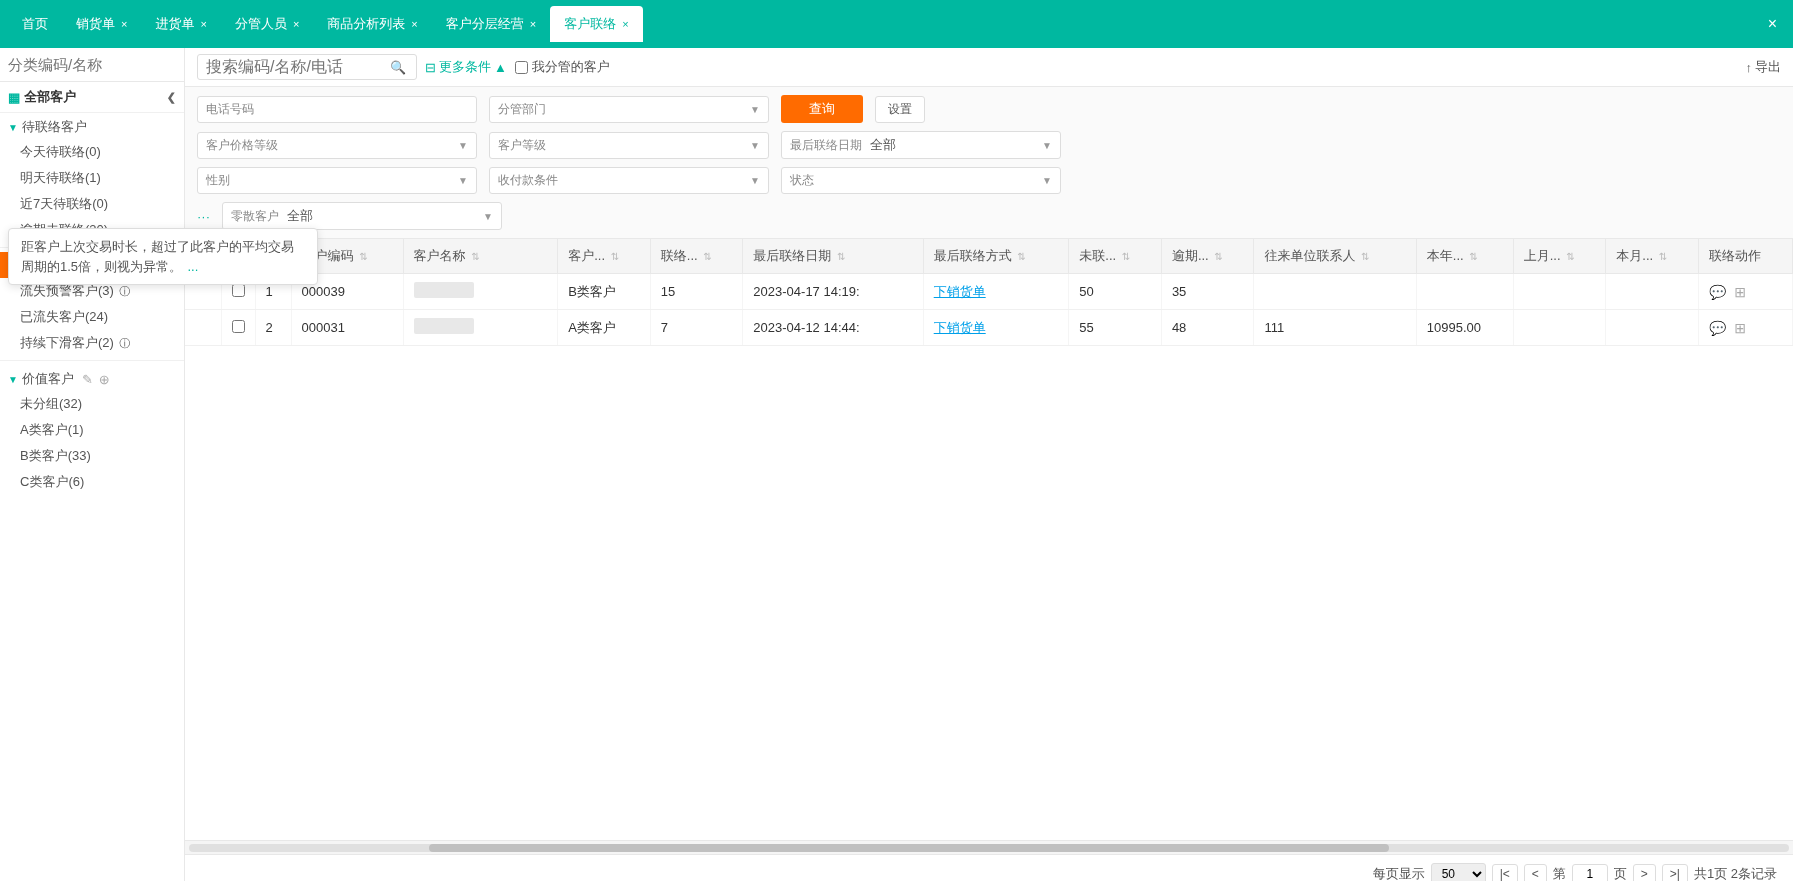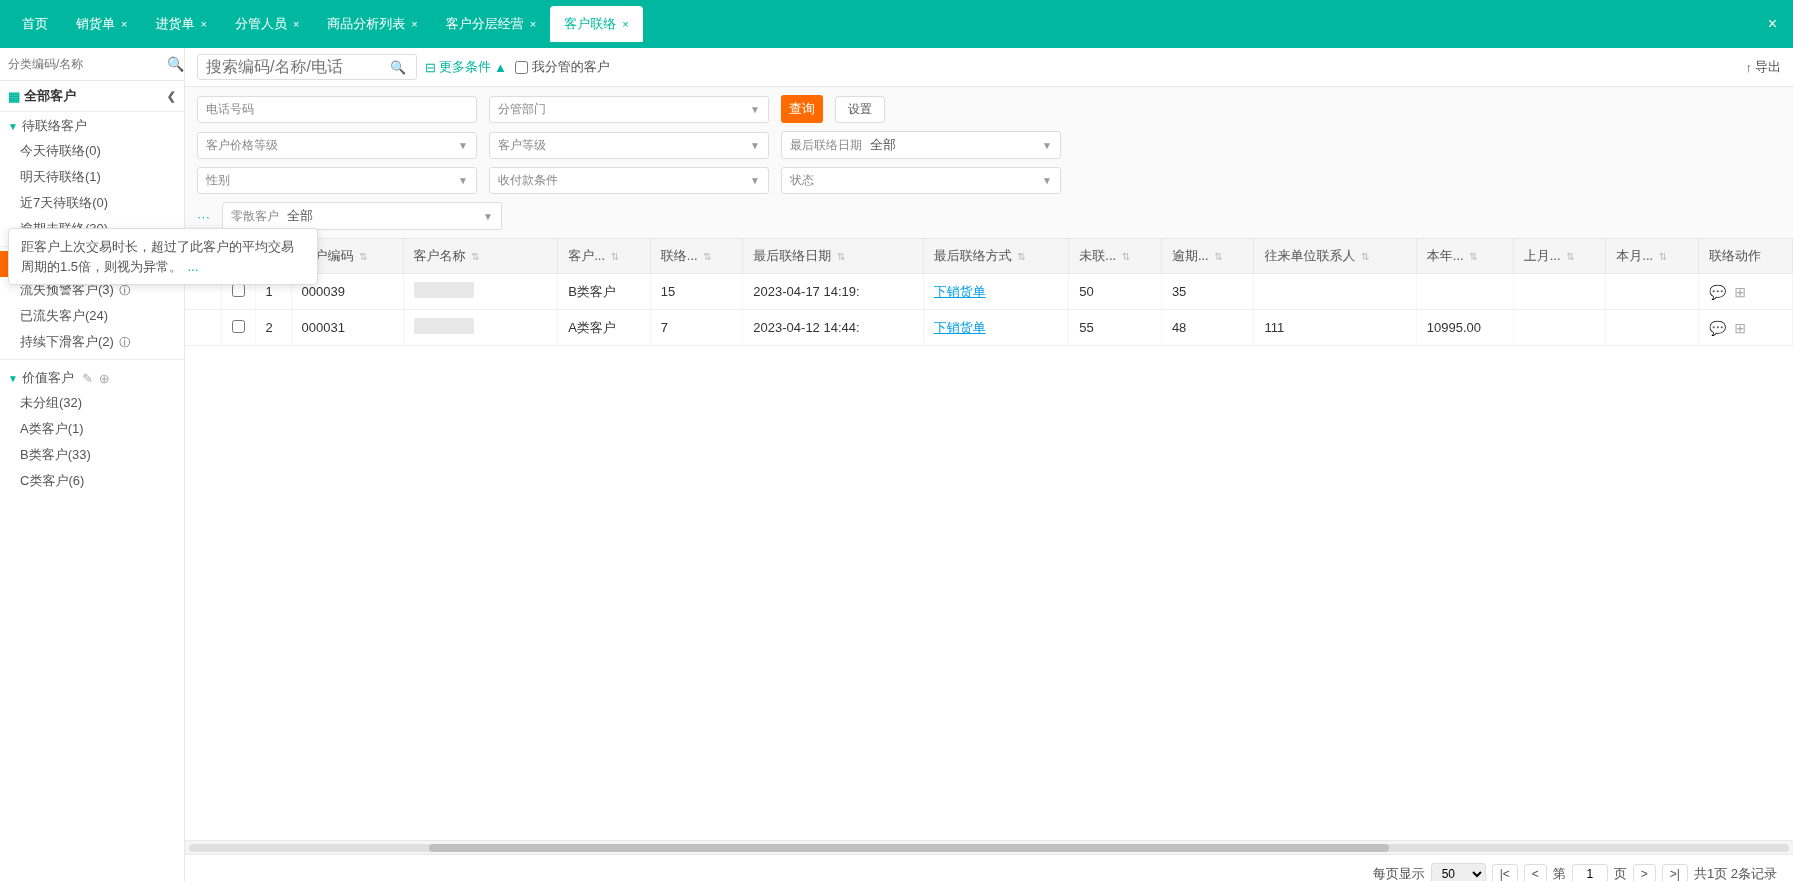--- a/index.html
+++ b/index.html
@@ -24,21 +24,21 @@
 
     
     .sidebar {
       width: 185px; background: #fff; border-right: 1px solid #e8e8e8;
       display: flex; flex-direction: column; overflow: hidden; flex-shrink: 0;
     }
     .sidebar-search {
       display: flex; align-items: center; padding: 8px; border-bottom: 1px solid #e8e8e8; gap: 4px;
     }
     .sidebar-search input {
-      flex: 1; border: none; outline: none; font-size: 12px; color: #be185d; background: transparent;
+      flex: 1; border: none; outline: none; font-size: 15px; color: #be185d; background: transparent;
     }
     .sidebar-search .search-icon { color: #999; font-size: 14px; cursor: pointer; }
     .sidebar-all-customers {
       display: flex; align-items: center; gap: 4px; padding: 6px 8px; cursor: pointer;
       border-bottom: 1px solid #f0f0f0; font-weight: bold; color: #333;
     }
     .sidebar-all-customers .expand-icon { color: #666; font-size: 11px; }
     .sidebar-group-header {
       display: flex; align-items: center; gap: 4px; padding: 5px 8px 3px 8px; color: #555; cursor: pointer;
     }
@@ -87,21 +87,21 @@
     .filter-field {
       display: flex; align-items: center; border: 1px solid #ddd; border-radius: 3px;
       background: #fff; padding: 4px 8px; min-width: 160px; cursor: pointer;
       justify-content: center; font-size: 12px; color: #555;
     }
     .filter-field label { color: #888; margin-right: 4px; font-size: 12px; }
     .filter-field .chevron { color: #999; font-size: 10px; }
     .filter-field-wide { min-width: 280px; }
     .query-btn {
       background: #ff6b00; color: #fff; border: none; border-radius: 3px;
-      padding: 5px 8px; cursor: pointer; font-size: 13px; white-space: nowrap;
+      padding: 5px 28px; cursor: pointer; font-size: 13px; white-space: nowrap;
     }
     .setting-btn {
       background: #fff; color: #555; border: 1px solid #ddd; border-radius: 3px;
       padding: 4px 12px; cursor: pointer; font-size: 12px; white-space: nowrap;
     }
 
     
     .table-container { flex: 1; overflow: auto; background: #fff; }
     table { width: 100%; border-collapse: collapse; font-size: 12px; }
     thead tr { background: #f5f5f5; border-bottom: 1px solid #e8e8e8; }

